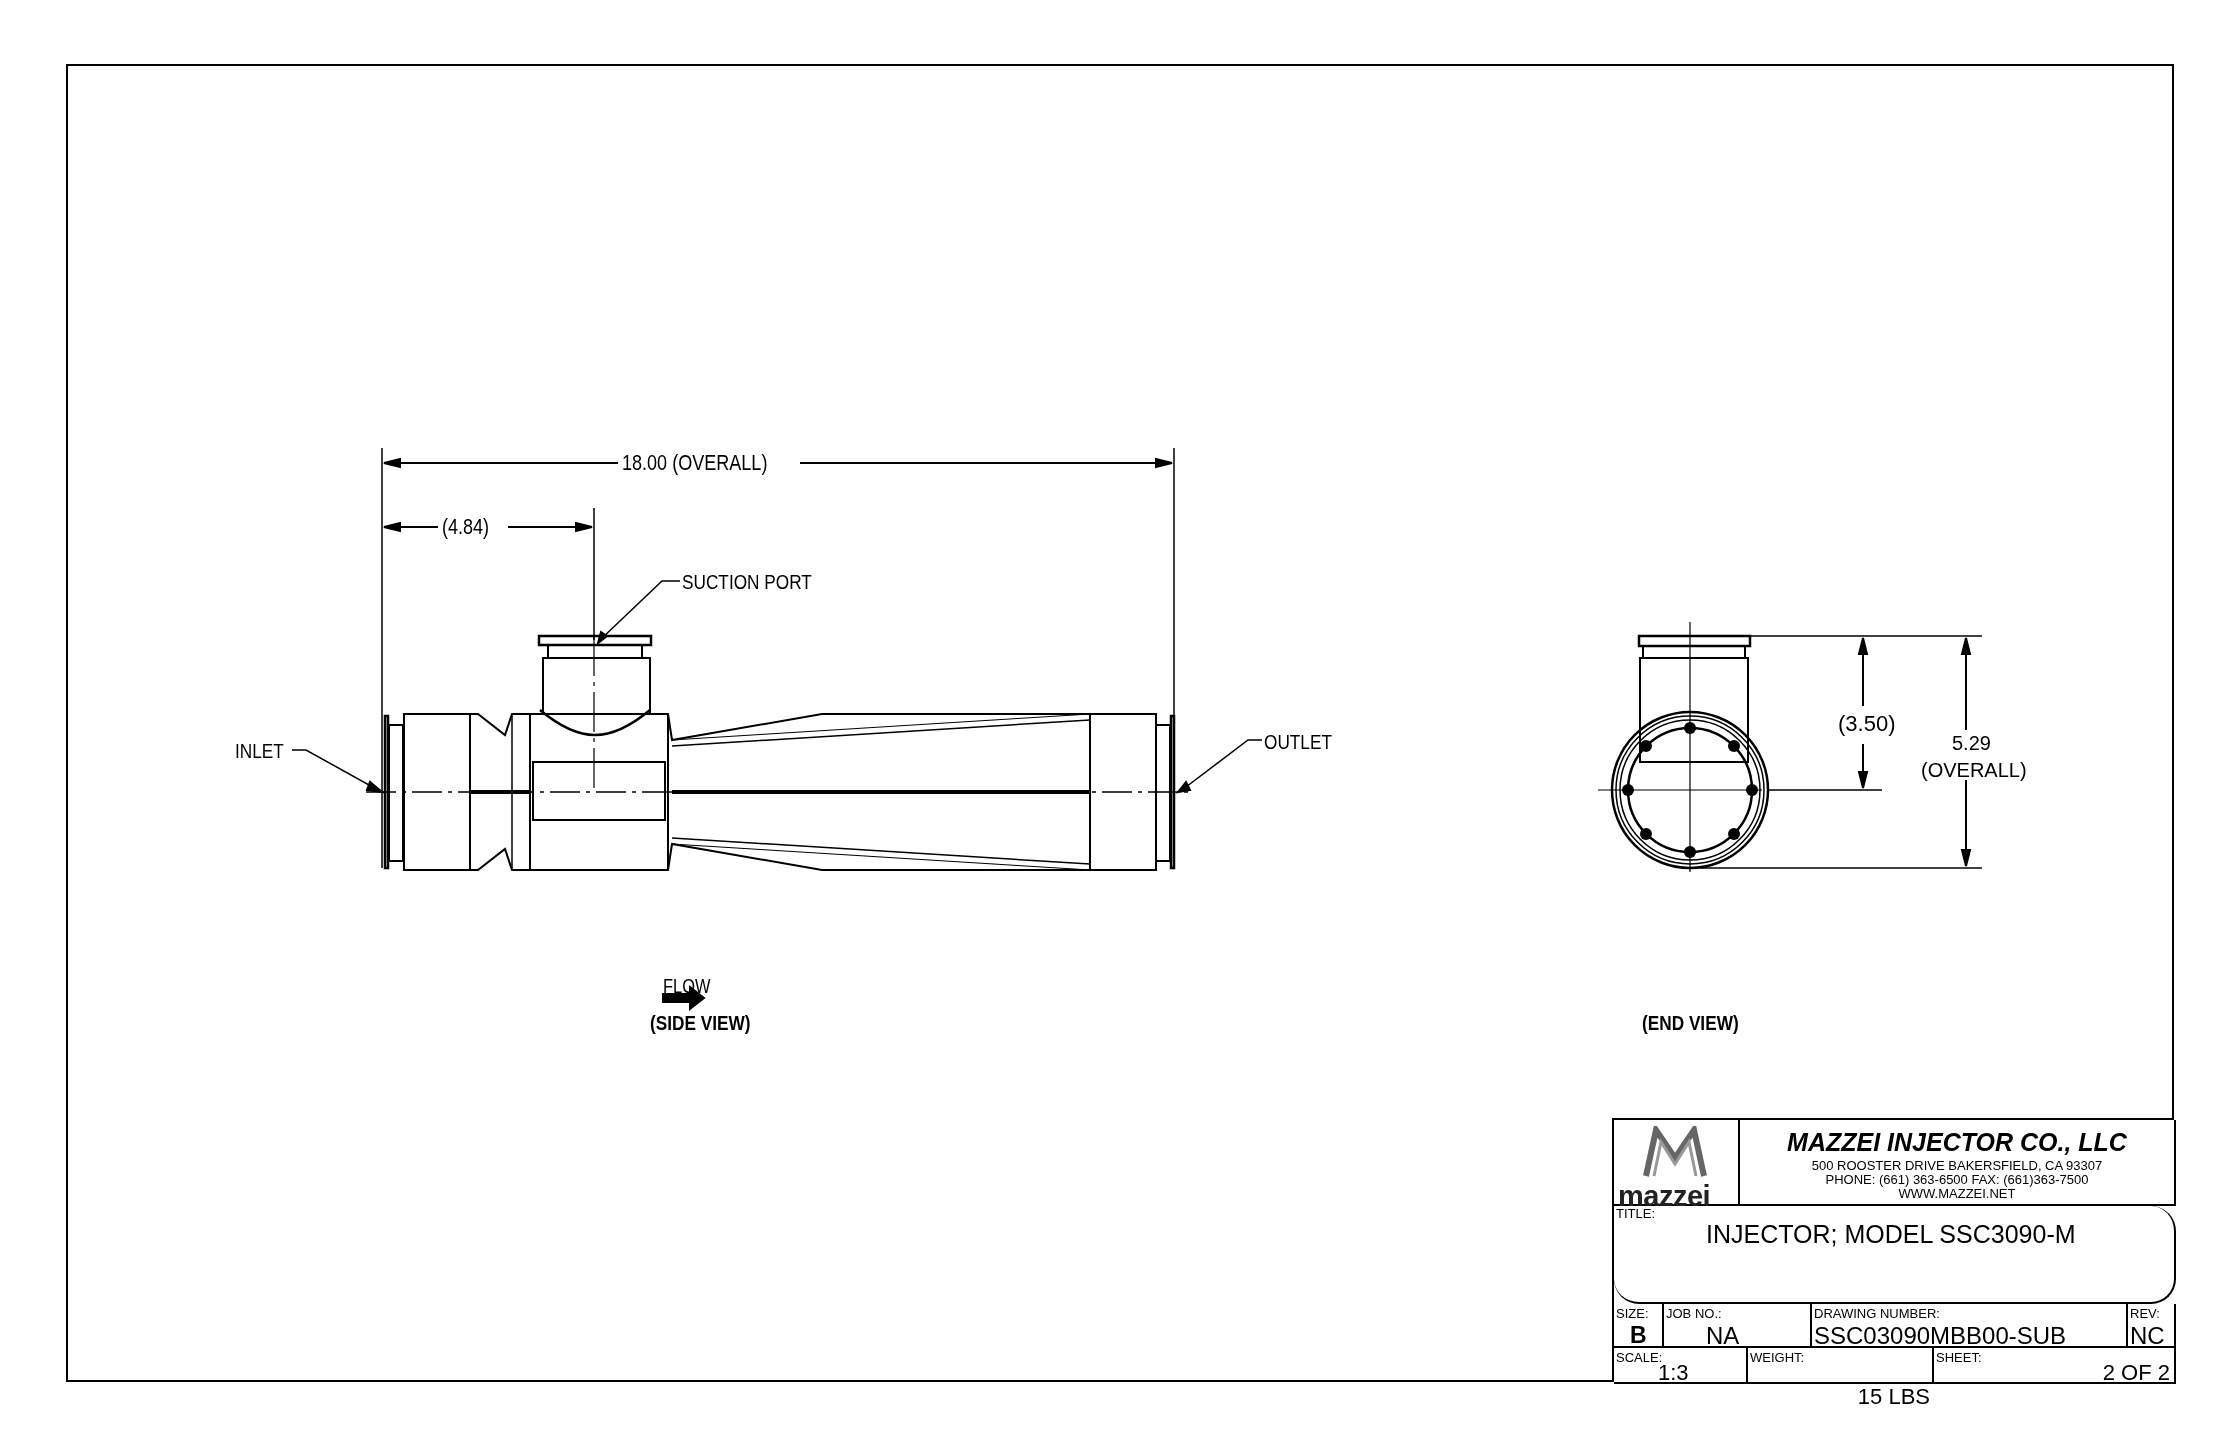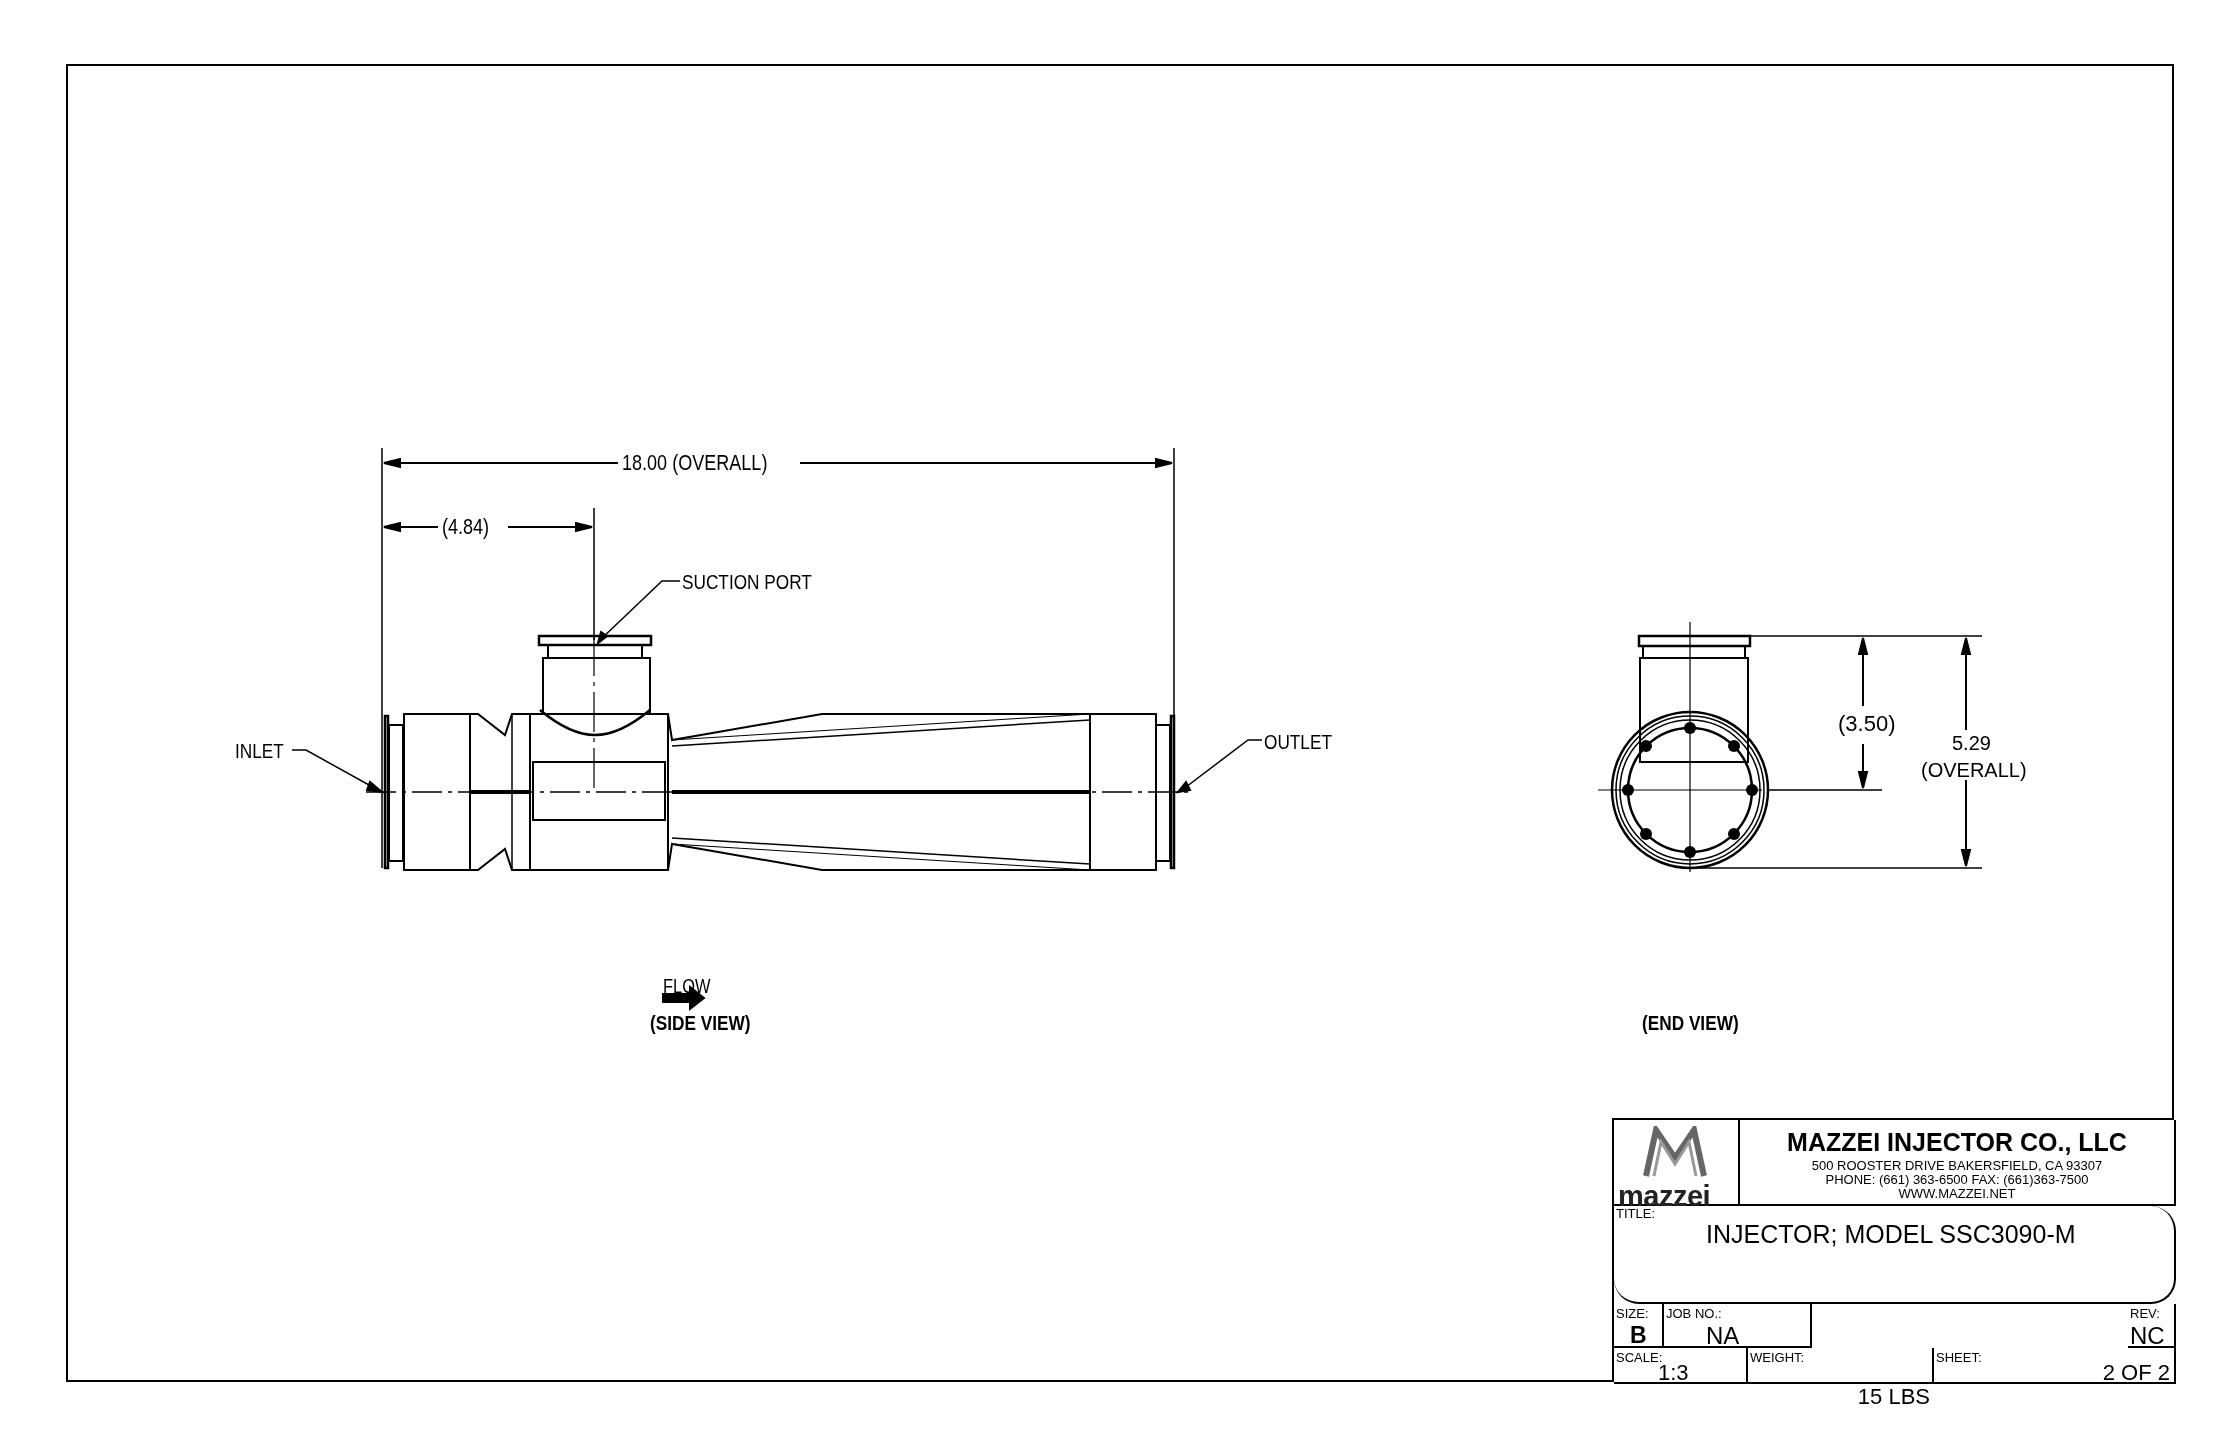--- a/index.html
+++ b/index.html
@@ -7,21 +7,21 @@
   .sheet-border { position:absolute; left:66px; top:64px; width:2108px; height:1318px; border:2px solid #000; box-sizing:border-box; }
   svg.drawing { position:absolute; left:0; top:0; }
   .lbl { position:absolute; font-family:"Liberation Sans", sans-serif; white-space:nowrap; line-height:1; }
   .narrow { transform:scaleX(0.82); transform-origin:left center; }
   .tb { position:absolute; left:1612px; top:1118px; width:562px; height:264px; border:2px solid #000; border-right:none; border-bottom:none; box-sizing:border-box; background:#fff; }
   .tb .cell { position:absolute; border-right:2px solid #000; border-bottom:2px solid #000; box-sizing:border-box; }
   .tb .cap { position:absolute; left:2px; top:2px; font-size:13px; }
   .tb .val { position:absolute; font-size:27px; }
   .logo-m { position:absolute; left:28px; top:6px; }
   .logo-word { position:absolute; left:4px; top:60px; font-size:29px; font-weight:bold; letter-spacing:-0.5px; color:#222; }
-  .co-name { position:absolute; left:0; right:0; top:8px; text-align:center; font-size:25px; font-weight:bold; }
+  .co-name { position:absolute; left:0; right:0; top:8px; text-align:center; font-size:25px; font-weight:bold;font-style:italic; }
   .co-line { position:absolute; left:0; right:0; text-align:center; font-size:13px; }
 </style>
 </head>
 <body>
 
 <div class="sheet-border"></div>
 
 <svg class="drawing" width="2227" height="1441" viewBox="0 0 2227 1441">
   <g fill="none" stroke="#000" stroke-width="2">
 
@@ -159,20 +159,24 @@
   <div class="cell" style="left:0; top:184px; width:50px; height:44px;">
     <span class="cap">SIZE:</span>
     <span class="val" style="left:16px; top:18px; font-size:23px; font-weight:bold;">B</span>
   </div>
 
   <div class="cell" style="left:50px; top:184px; width:148px; height:44px;padding-left:31px;">
     <span class="cap">JOB NO.:</span>
     <span class="val" style="left:42px; top:18px; font-size:24px;">NA</span>
   </div>
 
+  <div class="cell" style="left:198px; top:184px; width:316px; height:44px;">
+    <span class="cap">DRAWING NUMBER:</span>
+    <span class="val" style="left:2px; top:18px; font-size:24px;">SSC03090MBB00-SUB</span>
+  </div>
 
   <div class="cell" style="left:514px; top:184px; width:48px; height:44px;">
     <span class="cap">REV:</span>
     <span class="val" style="left:2px; top:18px; font-size:24px;">NC</span>
   </div>
 
   <div class="cell" style="left:0; top:228px; width:134px; height:36px;">
     <span class="cap">SCALE:</span>
     <span class="val" style="left:44px; top:12px; font-size:22px;">1:3</span>
   </div>

